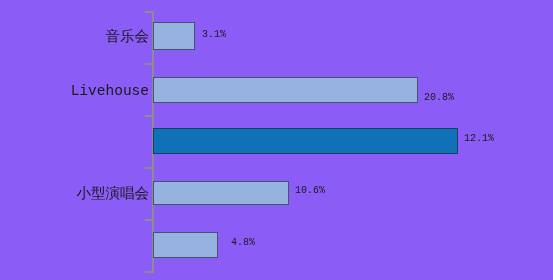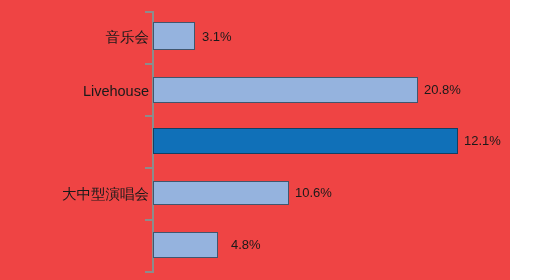--- a/index.html
+++ b/index.html
@@ -8,23 +8,24 @@
     background: #ffffff;
   }
   body {
     width: 553px;
     height: 280px;
     font-family: "Liberation Sans", "DejaVu Sans", sans-serif;
     overflow: hidden;
   }
   #chart-root {
     position: relative;
-    width: 510px;
+    width: 553px;
     height: 280px;
-    background: #ef4444;
+    background: #8b5cf6;
+    font-family: Liberation Mono, monospace;
   }
 
   
   .plot-area {
     position: absolute;
     left: 0;
     top: 0;
     width: 553px;
     height: 280px;
   }
@@ -77,21 +78,21 @@
   }
   .bar.highlight {
     background: #1070b8;
     border-color: #123f63;
   }
 
   .value-label {
     position: absolute;
     white-space: nowrap;
     color: #1a1a1a;
-    font-size: 13px;
+    font-size: 10px;
     line-height: 1;
   }
 </style>
 </head>
 <body>
 
 <div id="chart-root">
   <div class="plot-area">
 
     <div class="axis-spine"></div>
@@ -105,30 +106,30 @@
 
     <div class="bar-row" style="top:22px; height:28px;">
       <div class="cat-label" style="top:8px;">音乐会</div>
       <div class="bar light" style="top:0px; width:42px; height:28px;"></div>
       <div class="value-label" style="left:202px; top:8px;">3.1%</div>
     </div>
 
     <div class="bar-row" style="top:77px; height:26px;">
       <div class="cat-label" style="top:7px;">Livehouse</div>
       <div class="bar light" style="top:0px; width:265px; height:26px;"></div>
-      <div class="value-label" style="left:424px; top:6px;">20.8%</div>
+      <div class="value-label" style="left:424px; top:16px;">20.8%</div>
     </div>
 
     <div class="bar-row" style="top:128px; height:26px;">
       <div class="bar highlight" style="top:0px; width:305px; height:26px;"></div>
       <div class="value-label" style="left:464px; top:6px;">12.1%</div>
     </div>
 
     <div class="bar-row" style="top:181px; height:24px;">
-      <div class="cat-label" style="top:6px;">大中型演唱会</div>
+      <div class="cat-label" style="top:6px;">小型演唱会</div>
       <div class="bar light" style="top:0px; width:136px; height:24px;"></div>
       <div class="value-label" style="left:295px; top:5px;">10.6%</div>
     </div>
 
     <div class="bar-row" style="top:232px; height:26px;">
       <div class="bar light" style="top:0px; width:65px; height:26px;"></div>
       <div class="value-label" style="left:231px; top:6px;">4.8%</div>
     </div>
 
   </div>

